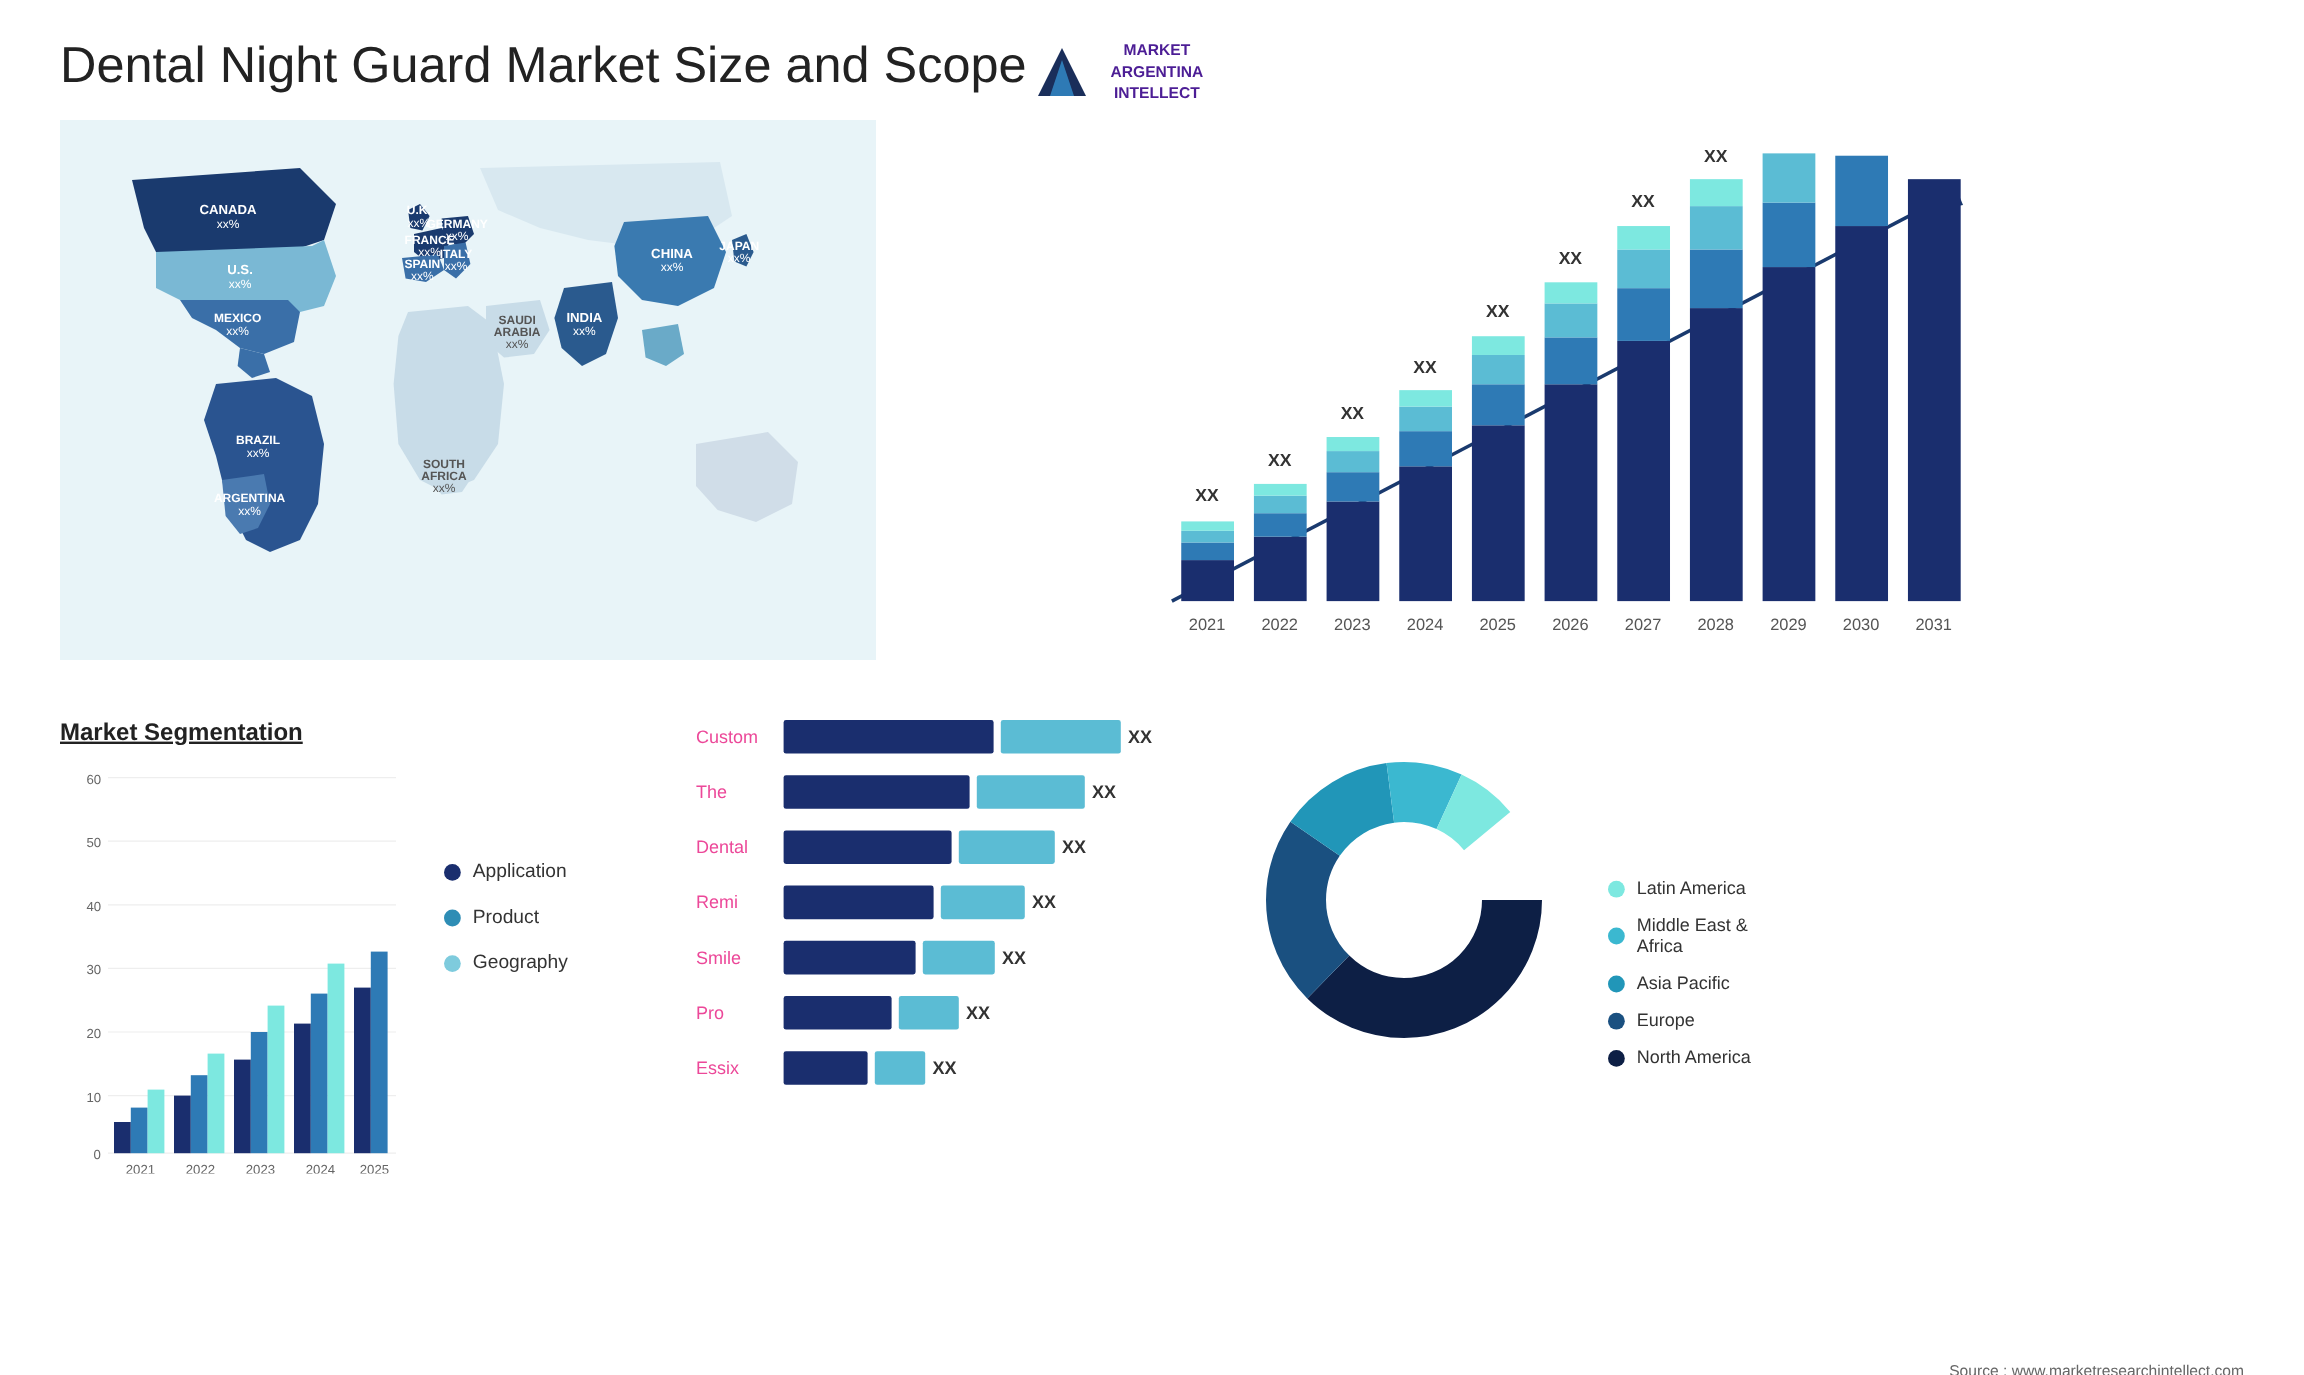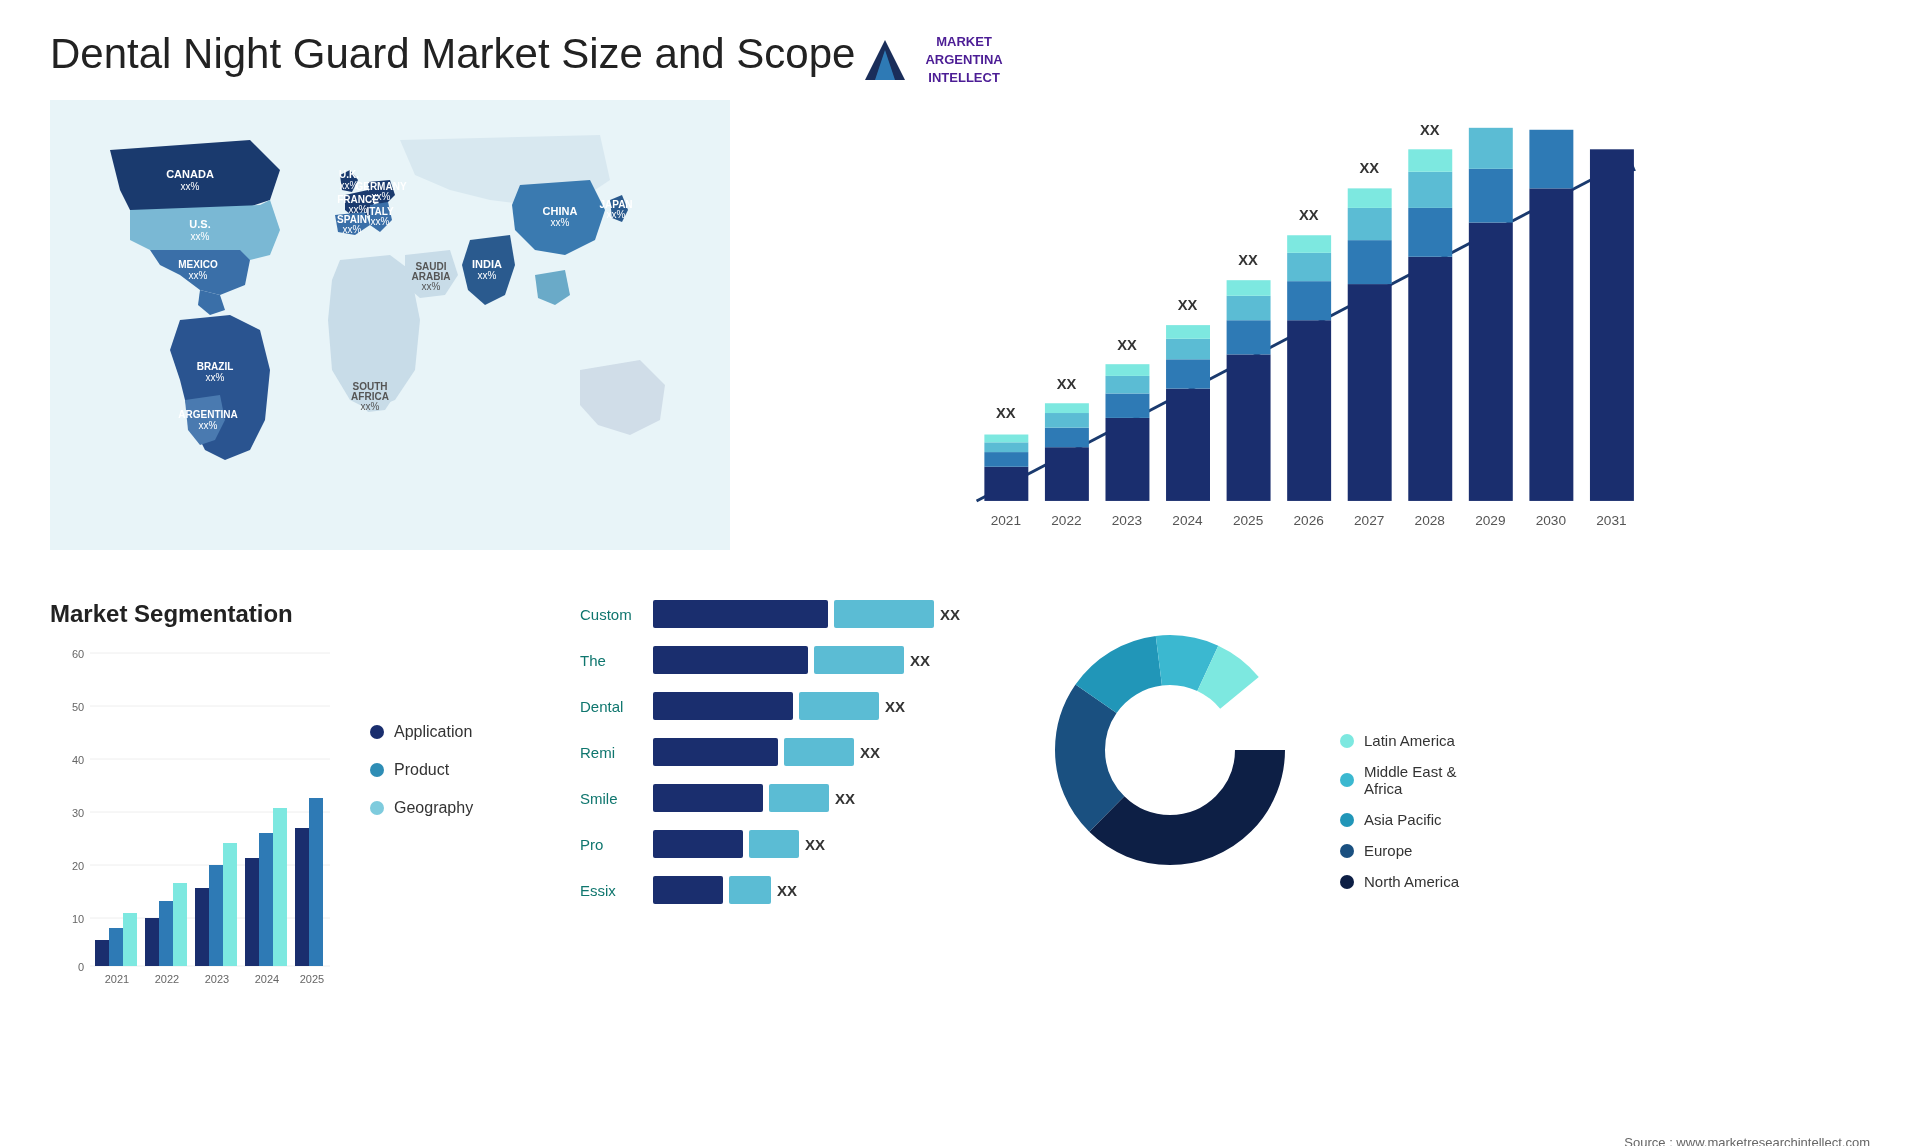--- a/index.html
+++ b/index.html
@@ -69,24 +69,25 @@
       gap: 0px;
       height: 550px;
     }
 
     
     .segmentation-area {
       width: 500px;
       flex-shrink: 0;
     }
     .section-title {
-      font-size: 24px;
+      font-size: 20px;
       font-weight: 700;
       color: #222;
       margin-bottom: 15px;
+      text-decoration: underline;
     }
     .seg-chart-wrap {
       display: flex;
       align-items: flex-start;
       gap: 20px;
     }
     .seg-svg {
       width: 300px;
       height: 340px;
     }
@@ -118,21 +119,21 @@
     }
     .player-row {
       display: flex;
       align-items: center;
       margin-bottom: 18px;
       gap: 8px;
     }
     .player-name {
       width: 65px;
       font-size: 15px;
-      color: #0f766e;
+      color: #ec4899;
       flex-shrink: 0;
     }
     .player-bar-wrap {
       display: flex;
       align-items: center;
       gap: 6px;
     }
     .player-bar {
       height: 28px;
       border-radius: 2px;

